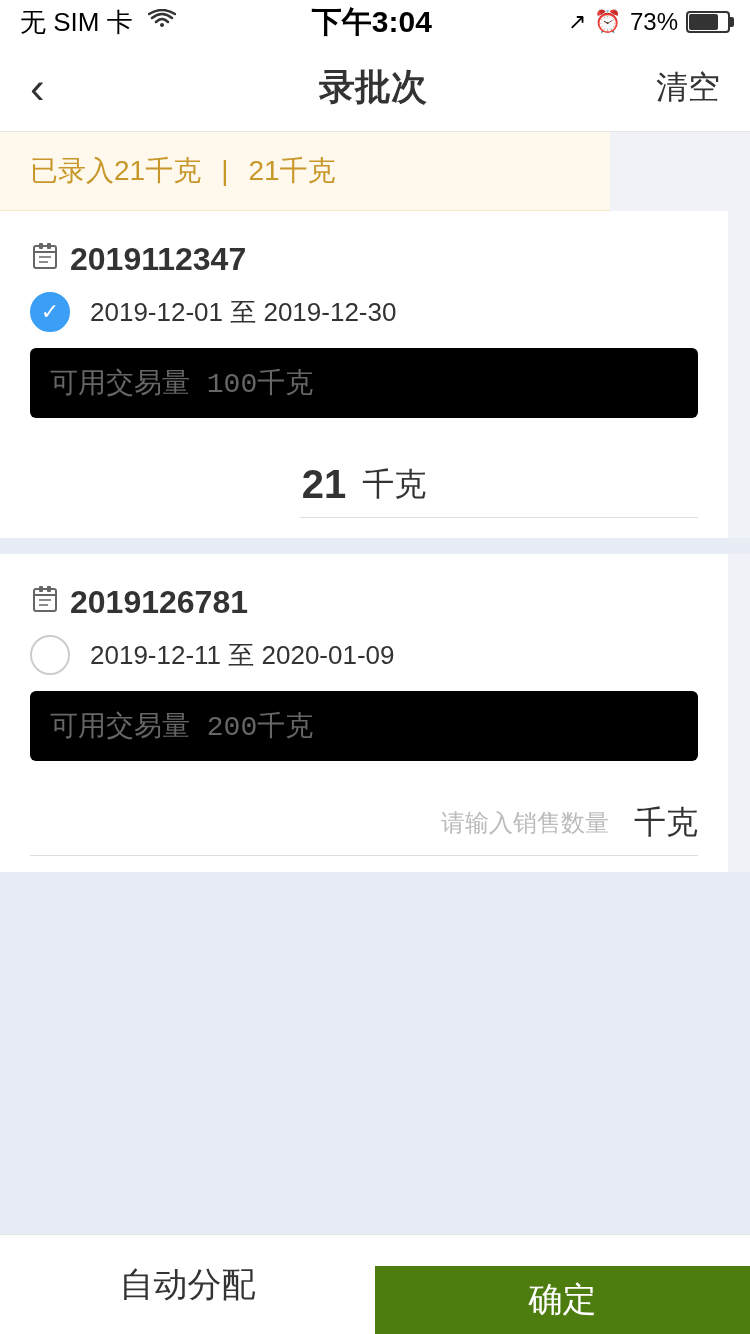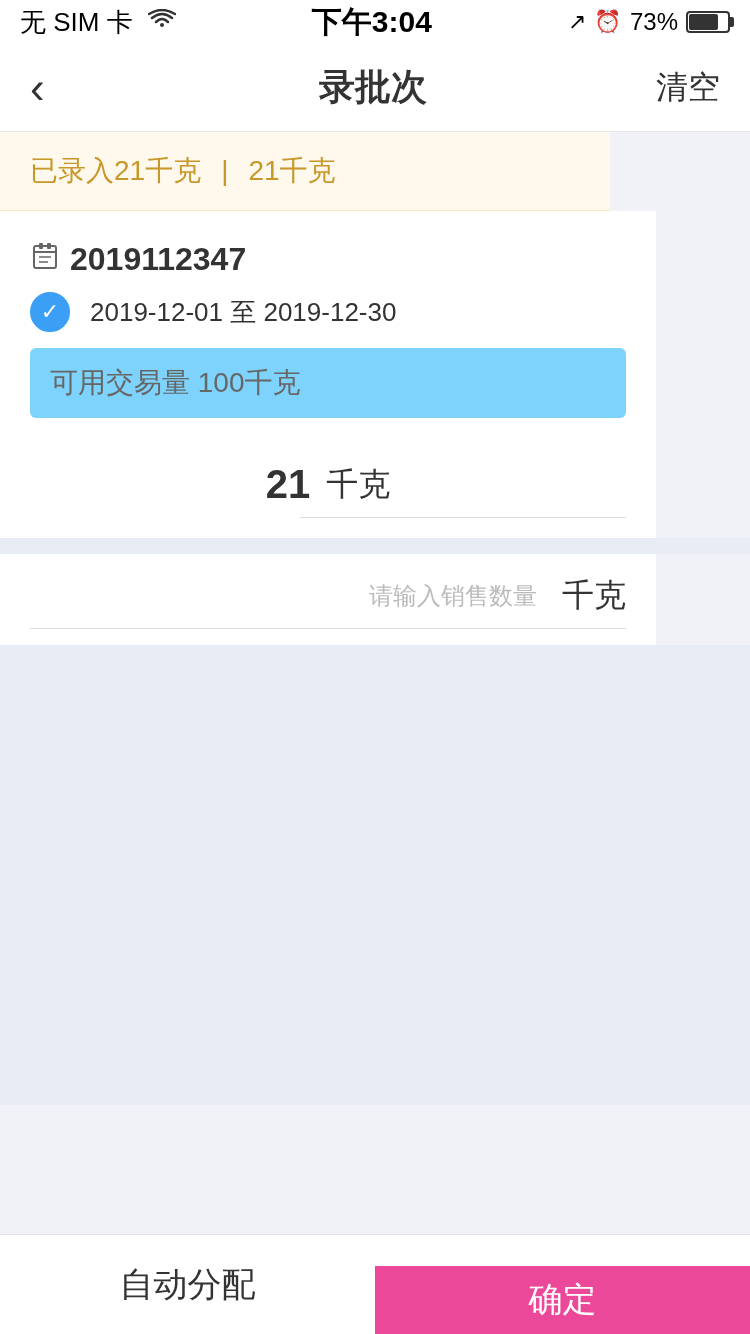--- a/index.html
+++ b/index.html
@@ -109,21 +109,21 @@
       color: #c8972a;
       font-weight: 500;
     }
     .info-divider {
       color: #c8972a;
       font-size: 28px;
     }
 
     
     .card {
-      width: 656px;
+      width: 728px;
       background: #fff;
       margin-bottom: 0;
     }
 
     
     .batch-item {
       background: #fff;
       padding: 30px 30px 0 30px;
     }
     .batch-header {
@@ -164,26 +164,27 @@
     }
     .radio-check {
       color: #fff;
       font-size: 22px;
     }
     .batch-date {
       font-size: 26px;
       color: #333;
     }
     .available-qty {
-      background: #7dd3fc;
+      background: #000000;
       border-radius: 6px;
       padding: 16px 20px;
       margin-bottom: 20px;
       font-size: 28px;
       color: #666;
+      font-family: Liberation Mono, monospace;
     }
 
     
     .qty-row {
       display: flex;
       align-items: center;
       justify-content: center;
       padding: 24px 30px 10px 30px;
       background: #fff;
     }
@@ -275,21 +276,21 @@
       border: none;
       cursor: pointer;
     }
     .btn-confirm {
       flex: 1;
       display: flex;
       align-items: center;
       justify-content: center;
       font-size: 34px;
       color: #fff;
-      background: #ec4899;
+      background: #4d7c0f;
       border: none;
       cursor: pointer;
       margin-top: 31px;
     }
   </style>
 </head>
 <body>
 
 <div class="status-bar">
   <div class="status-left">
@@ -354,20 +355,41 @@
     <span class="qty-value">21</span>
     <span class="qty-unit">千克</span>
   </div>
   <div class="qty-divider"></div>
   <div style="height: 20px; background:#fff;"></div>
 </div>
 
 <div class="section-divider"></div>
 
 <div class="card">
+  <div class="batch-item-2">
+    <div class="batch-header">
+      <span class="batch-icon">
+        <svg width="30" height="28" viewBox="0 0 30 28">
+          <rect x="4" y="4" width="22" height="22" rx="2" ry="2" stroke="#666" stroke-width="2" fill="none"></rect>
+          <rect x="9" y="1" width="4" height="6" rx="1" fill="#666"></rect>
+          <rect x="17" y="1" width="4" height="6" rx="1" fill="#666"></rect>
+          <line x1="4" y1="10" x2="26" y2="10" stroke="#666" stroke-width="2"></line>
+          <line x1="9" y1="15" x2="21" y2="15" stroke="#666" stroke-width="1.5"></line>
+          <line x1="9" y1="20" x2="18" y2="20" stroke="#666" stroke-width="1.5"></line>
+        </svg>
+      </span>
+      <span class="batch-id">2019126781</span>
+    </div>
+    <div class="batch-date-row">
+      <div class="radio-btn">
+      </div>
+      <span class="batch-date">2019-12-11 至 2020-01-09</span>
+    </div>
+    <div class="available-qty">可用交易量 200千克</div>
+  </div>
 
   <div class="input-row">
     <input type="number" class="qty-input" placeholder="请输入销售数量" style="">
     <span class="input-unit">千克</span>
   </div>
   <div class="input-divider"></div>
   <div style="height: 16px; background:#fff;"></div>
 </div>
 
 <div class="empty-area"></div>

